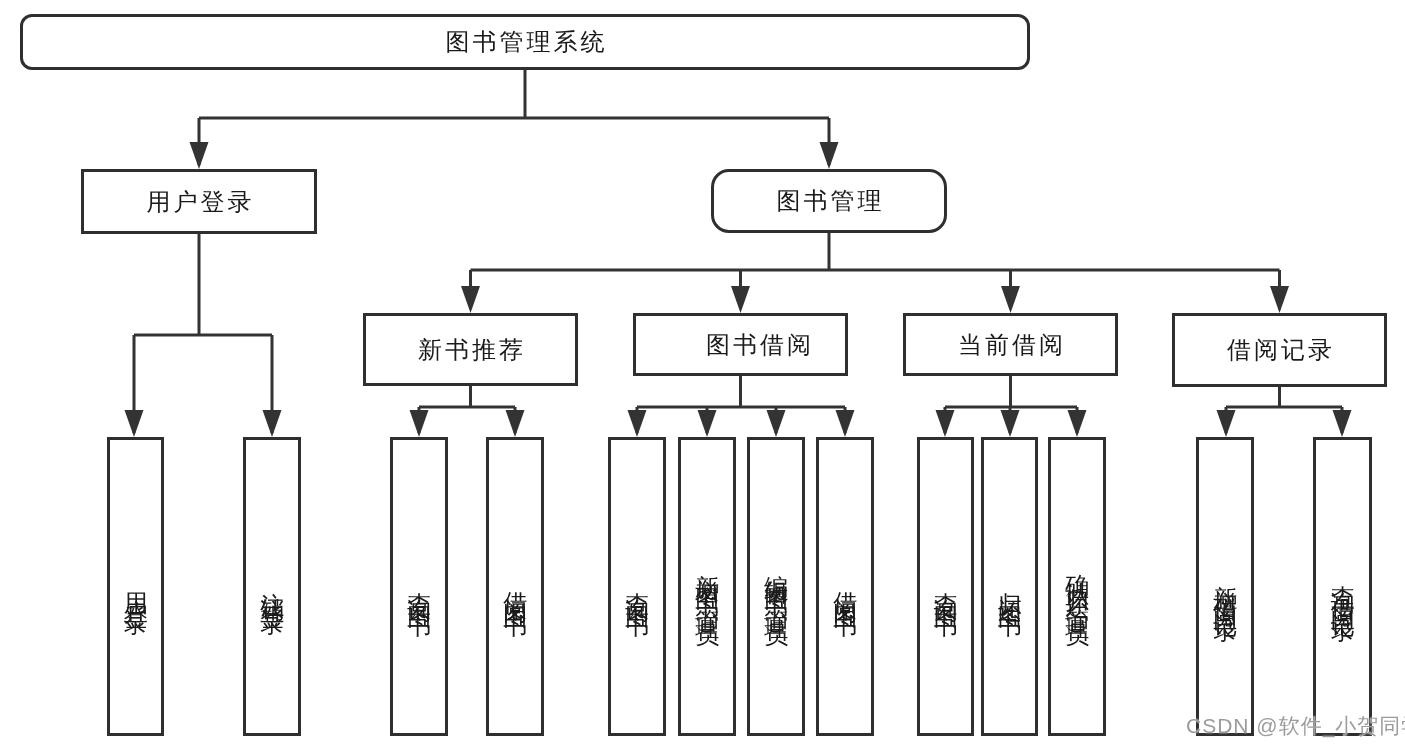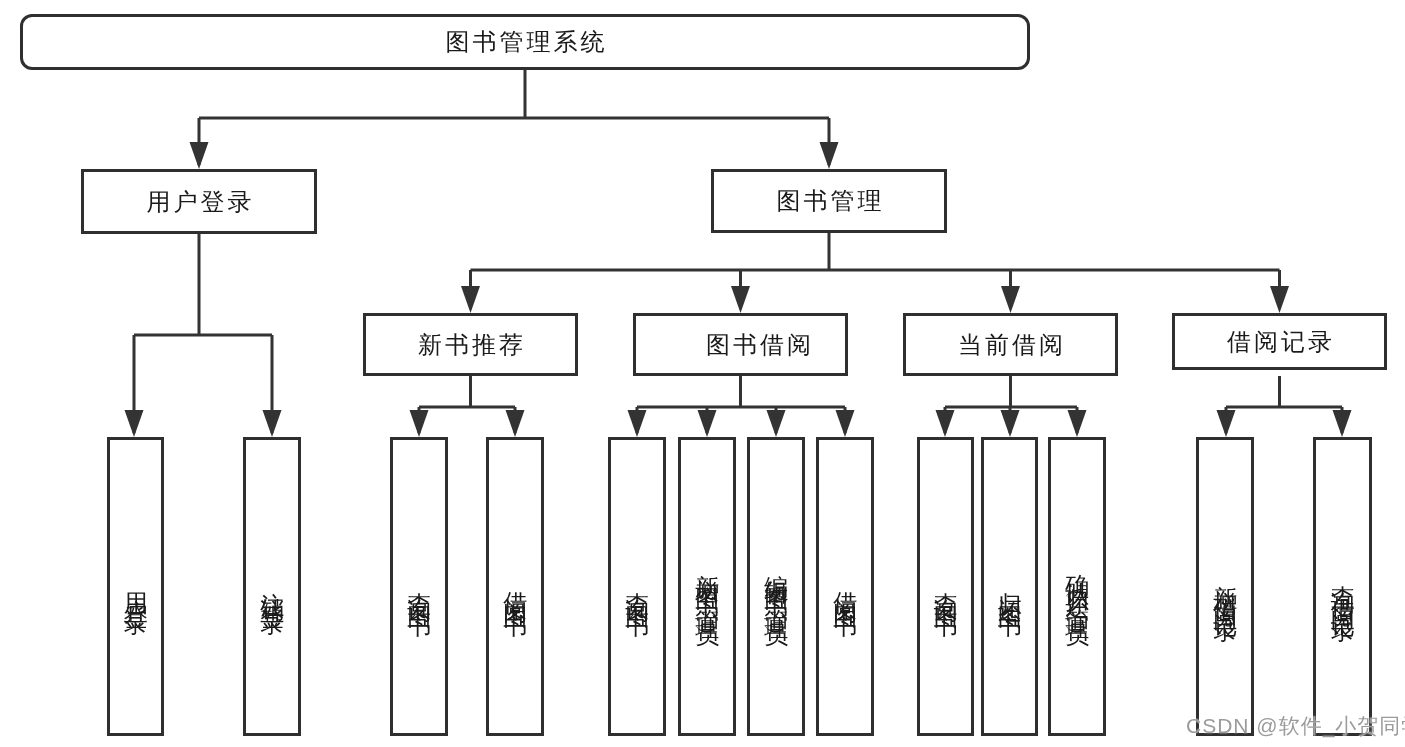--- a/index.html
+++ b/index.html
@@ -91,34 +91,34 @@
     </g>
   </svg>
 
   <div class="box" style="left:20px; top:14px; width:1010px; height:56px;border-radius:12px;">
     <span class="hlabel">图书管理系统</span>
   </div>
 
   <div class="box" style="left:81px; top:169px; width:236px; height:65px;">
     <span class="hlabel">用户登录</span>
   </div>
-  <div class="box" style="left:711px; top:169px; width:236px; height:64px;">
+  <div class="box" style="left:711px; top:169px; width:236px; height:64px;border-radius:18px;">
     <span class="hlabel">图书管理</span>
   </div>
 
-  <div class="box" style="left:363px; top:313px; width:215px; height:63px;">
+  <div class="box" style="left:363px; top:313px; width:215px; height:73px;">
     <span class="hlabel">新书推荐</span>
   </div>
   <div class="box" style="left:633px; top:313px; width:215px; height:63px;padding-left:36px;">
     <span class="hlabel">图书借阅</span>
   </div>
   <div class="box" style="left:903px; top:313px; width:215px; height:63px;justify-content:center;">
     <span class="hlabel">当前借阅</span>
   </div>
-  <div class="box" style="left:1172px; top:313px; width:215px; height:57px;">
+  <div class="box" style="left:1172px; top:313px; width:215px; height:74px;">
     <span class="hlabel">借阅记录</span>
   </div>
 
   <div class="box" style="left:107px; top:437px; width:57px; height:299px;">
     <span class="vlabel">用户登录</span>
   </div>
   <div class="box" style="left:243px; top:437px; width:58px; height:299px;">
     <span class="vlabel">注销登录</span>
   </div>
 

